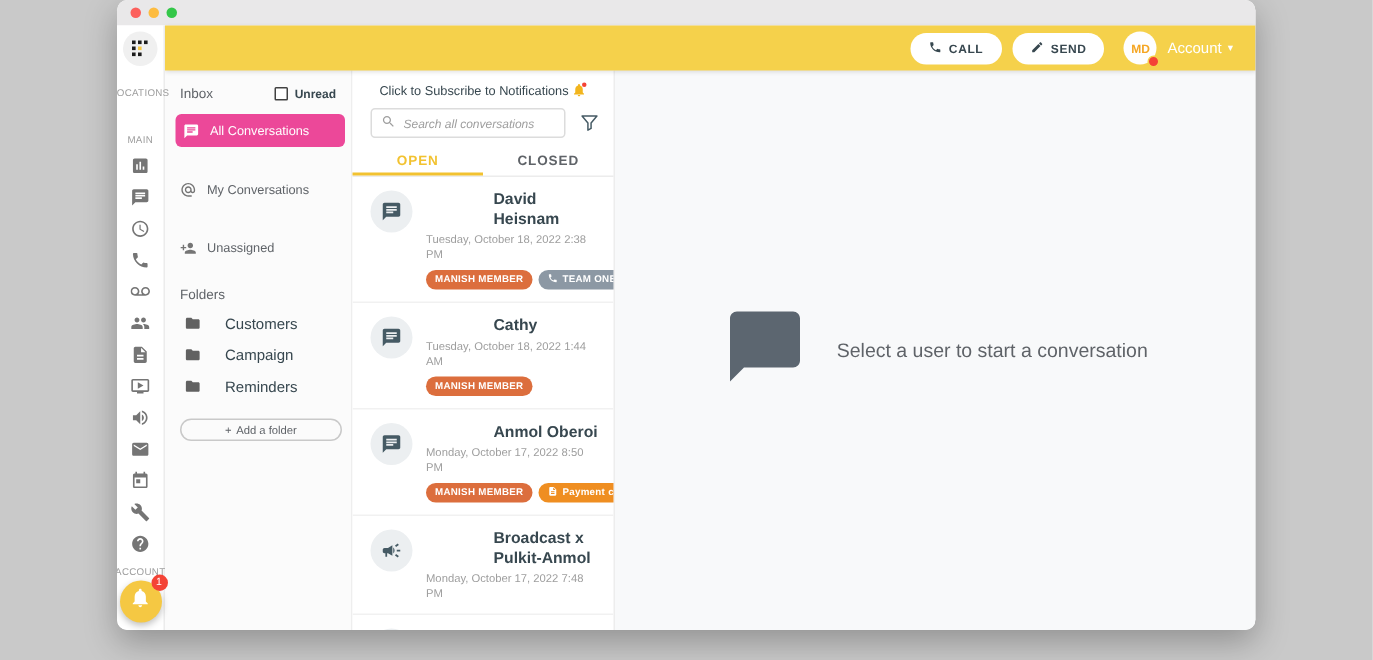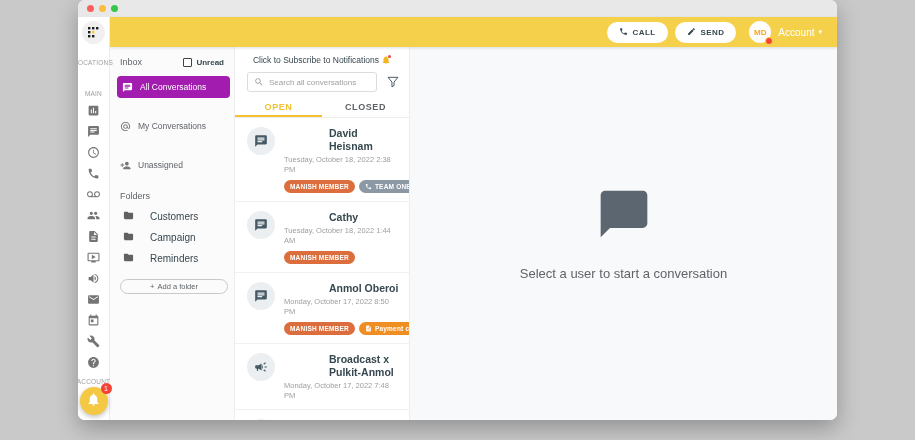--- a/index.html
+++ b/index.html
@@ -49,62 +49,62 @@
   .inbox-panel { width:125px; background:#fbfbfb; border-right:1px solid #eeeeee; padding-top:10px; flex-shrink:0; }
   .inbox-head { display:flex; align-items:center; justify-content:space-between; padding:0 10px; }
   .inbox-title { font-size:9px; color:#5f6368; }
   .unread { display:flex; align-items:center; gap:4px; cursor:pointer; }
   .checkbox { width:9px; height:9px; border:1.5px solid #424242; border-radius:1px; background:#fff; }
   .unread-label { font-size:8px; font-weight:bold; color:#37474f; }
   .inbox-items { margin-top:9px; display:flex; flex-direction:column; gap:1px; }
   .inbox-item { height:22px; display:flex; align-items:center; gap:7px; padding-left:10px; font-size:8.5px;
                 color:#5f6368; cursor:pointer;margin-top:16px; }
   .inbox-item svg { color:#757575; flex-shrink:0; }
-  .inbox-item.active { background:#a21caf; color:#fff; border-radius:4px; margin:0 4px 0 7px; padding-left:5px; }
+  .inbox-item.active { background:#ec4899; color:#fff; border-radius:4px; margin:0 4px 0 7px; padding-left:5px; }
   .inbox-item.active svg { color:#fff; }
   .folders-title { font-size:9px; color:#5f6368; margin:15px 0 5px 10px; }
   .folder-item { height:21px; display:flex; align-items:center; gap:16px; padding-left:13px; font-size:10px;
                  color:#37474f; cursor:pointer; }
   .folder-item svg { color:#616161; }
   .add-folder { margin:10px 7px 0 10px; height:15px; border:1px solid #c9c9c9; border-radius:8px; background:#fbfbfb;
                 display:flex; align-items:center; justify-content:center; gap:3px; font-size:7.5px; color:#5f6368;
                 font-family:inherit; cursor:pointer; width:108px; }
 
   
   .conv-panel { width:175px; background:#fff; display:flex; flex-direction:column; flex-shrink:0;
                 border-right:1px solid #ededed; }
   .subscribe { height:20px; padding-top:5px; display:flex; align-items:center; justify-content:center; gap:2px;
                font-size:8.5px; color:#37474f; cursor:pointer; }
   .subscribe .bell-ic { position:relative; width:10px; height:10px; color:#f2b51d; }
   .subscribe .bell-ic i { position:absolute; top:0; right:0; width:3px; height:3px; border-radius:50%; background:#f44336; }
   .search-row { display:flex; align-items:center; gap:9px; padding:5px 9px 6px 12px; }
   .search-box { flex:1; height:20px; border:1px solid #dcdcdc; border-radius:3px; display:flex; align-items:center;
                 gap:5px; padding:0 6px; background:#fff; }
   .search-box svg { color:#9e9e9e; flex-shrink:0; }
-  .search-box input { border:none; outline:none; width:100%; font-size:8px; color:#444; font-family:inherit; }
+  .search-box input { border:none; outline:none; width:100%; font-size:8px; color:#444; font-family:inherit;font-style:italic; }
   .search-box input::placeholder { color:#9e9e9e; }
   .funnel { color:#455a64; cursor:pointer; display:grid; place-items:center; }
   .tabs { display:flex; height:20px; border-bottom:1px solid #ececec; }
   .tab { flex:1; display:flex; align-items:center; justify-content:center; font-size:9px; font-weight:bold;
          letter-spacing:.6px; color:#5f6368; cursor:pointer; border-bottom:2px solid transparent; }
   .tab.active { color:#f2c230; border-bottom-color:#f2c230; }
   .conv-list { flex:1; overflow:hidden; }
   .conv-row { display:flex; gap:9px; padding:9px 10px 8px 12px; border-bottom:1px solid #f1f1f1; cursor:pointer; }
   .conv-row.no-tags { min-height:44px; }
   .c-avatar { width:28px; height:28px; border-radius:50%; background:#eceff1; display:grid; place-items:center;
               color:#455a64; flex-shrink:0; }
   .c-info { min-width:0; }
   .c-name { font-size:10.5px; font-weight:bold; color:#37474f; line-height:13px;margin-left:45px; }
   .c-date { font-size:7.5px; color:#9e9e9e; margin-top:2px; line-height:10px; }
   .c-tags { display:flex; gap:4px; margin-top:5px; }
   .tag { height:13px; border-radius:7px; color:#fff; font-size:6.5px; font-weight:bold; letter-spacing:.2px;
          display:flex; align-items:center; gap:3px; padding:0 6px; white-space:nowrap; }
 
   
-  .main-area { flex:1; background:#f8f9fa; display:flex; flex-direction:column; align-items:center;
+  .main-area { flex:1; background:#f8f9fa; display:flex; flex-direction:row; align-items:center;
                justify-content:center; gap:20px; min-width:0; }
   .big-bubble { color:#5c6670; }
   .empty-text { font-size:13px; color:#5f6368; }
 </style>
 </head>
 <body>
 
 <div class="window">
   <div class="titlebar">
     <span class="tl-dot tl-red"></span>

